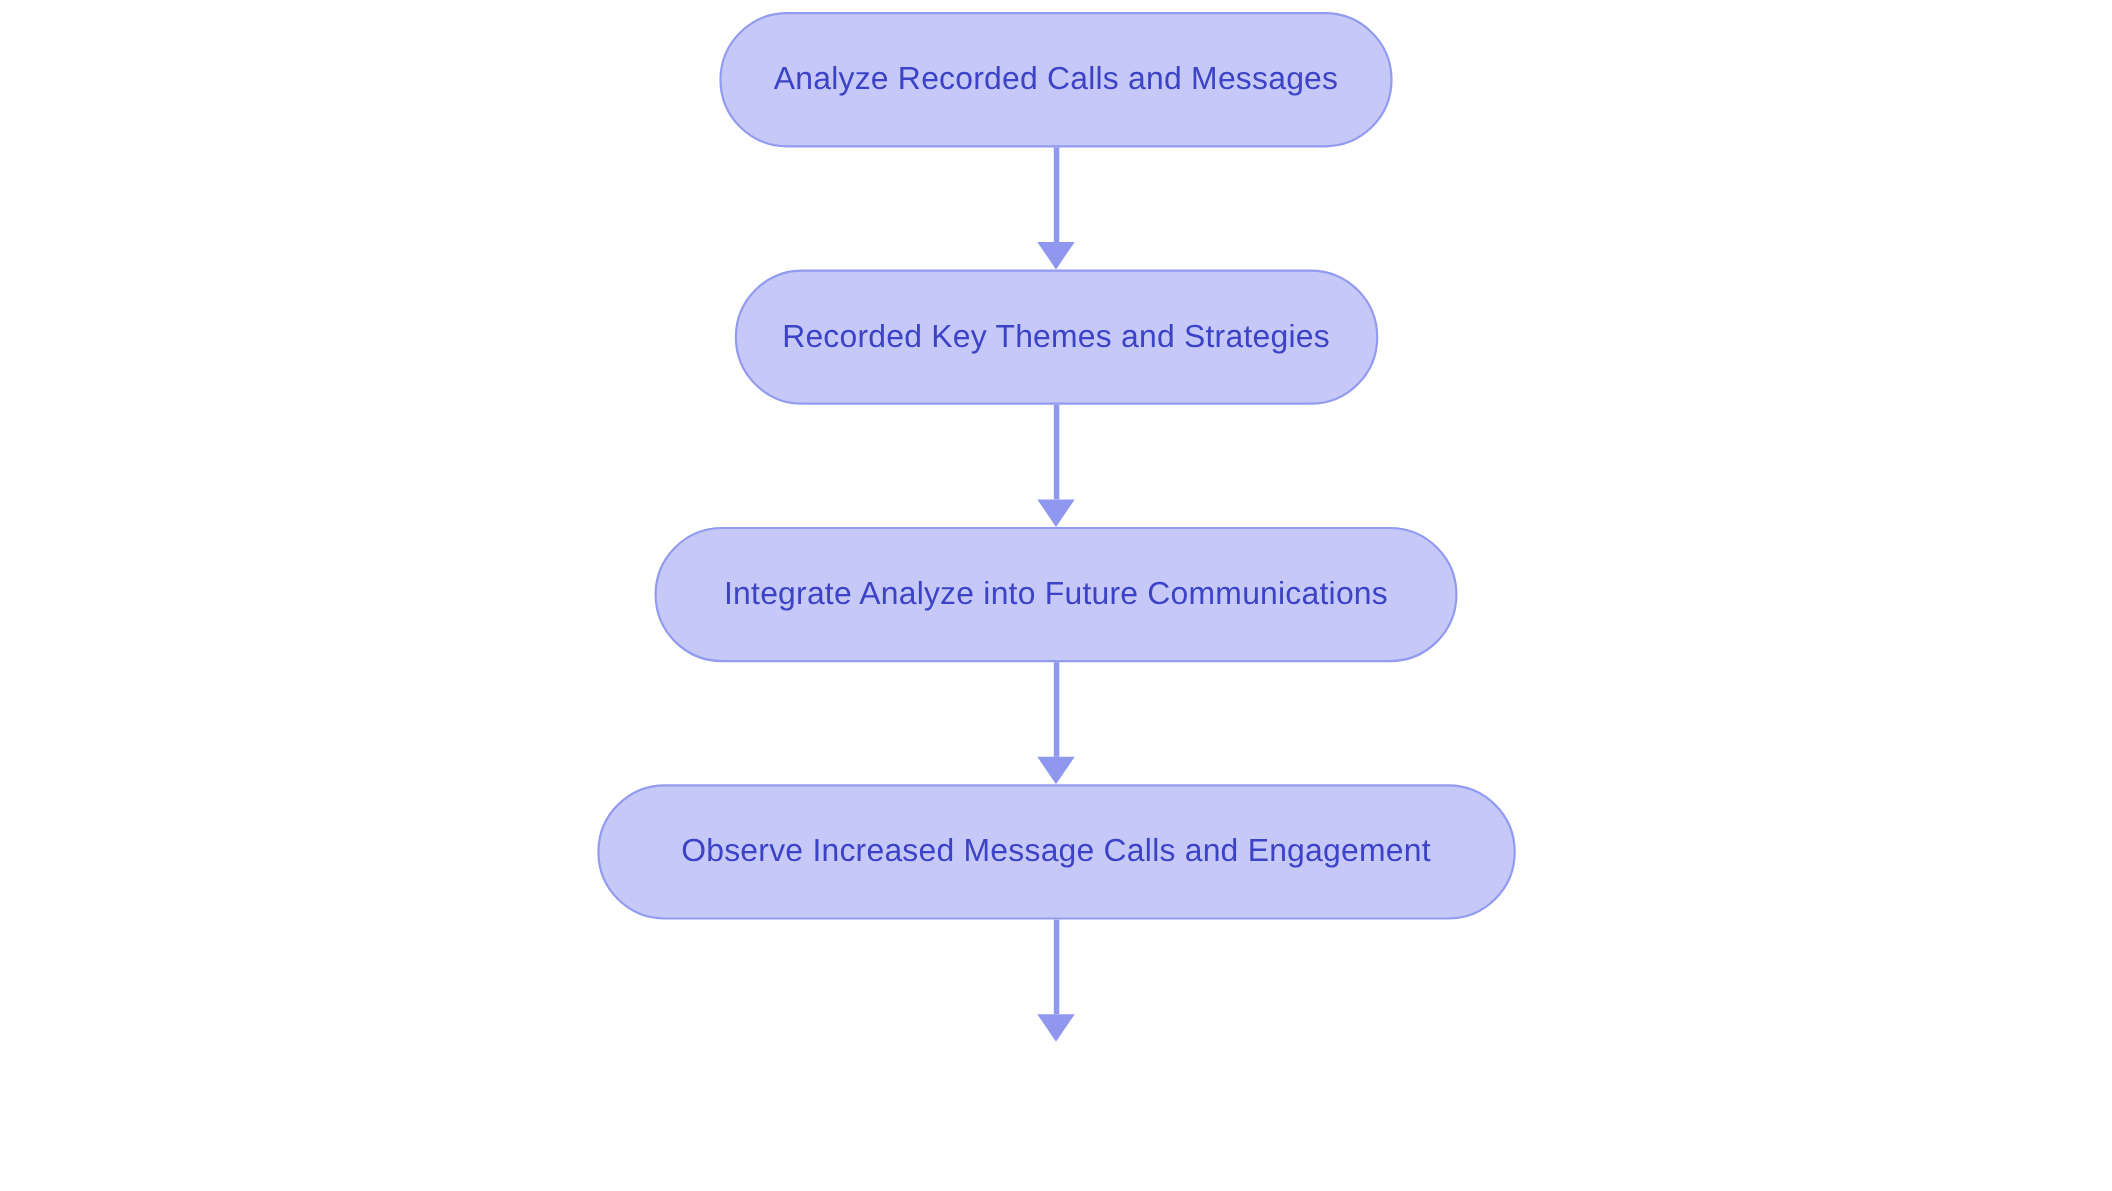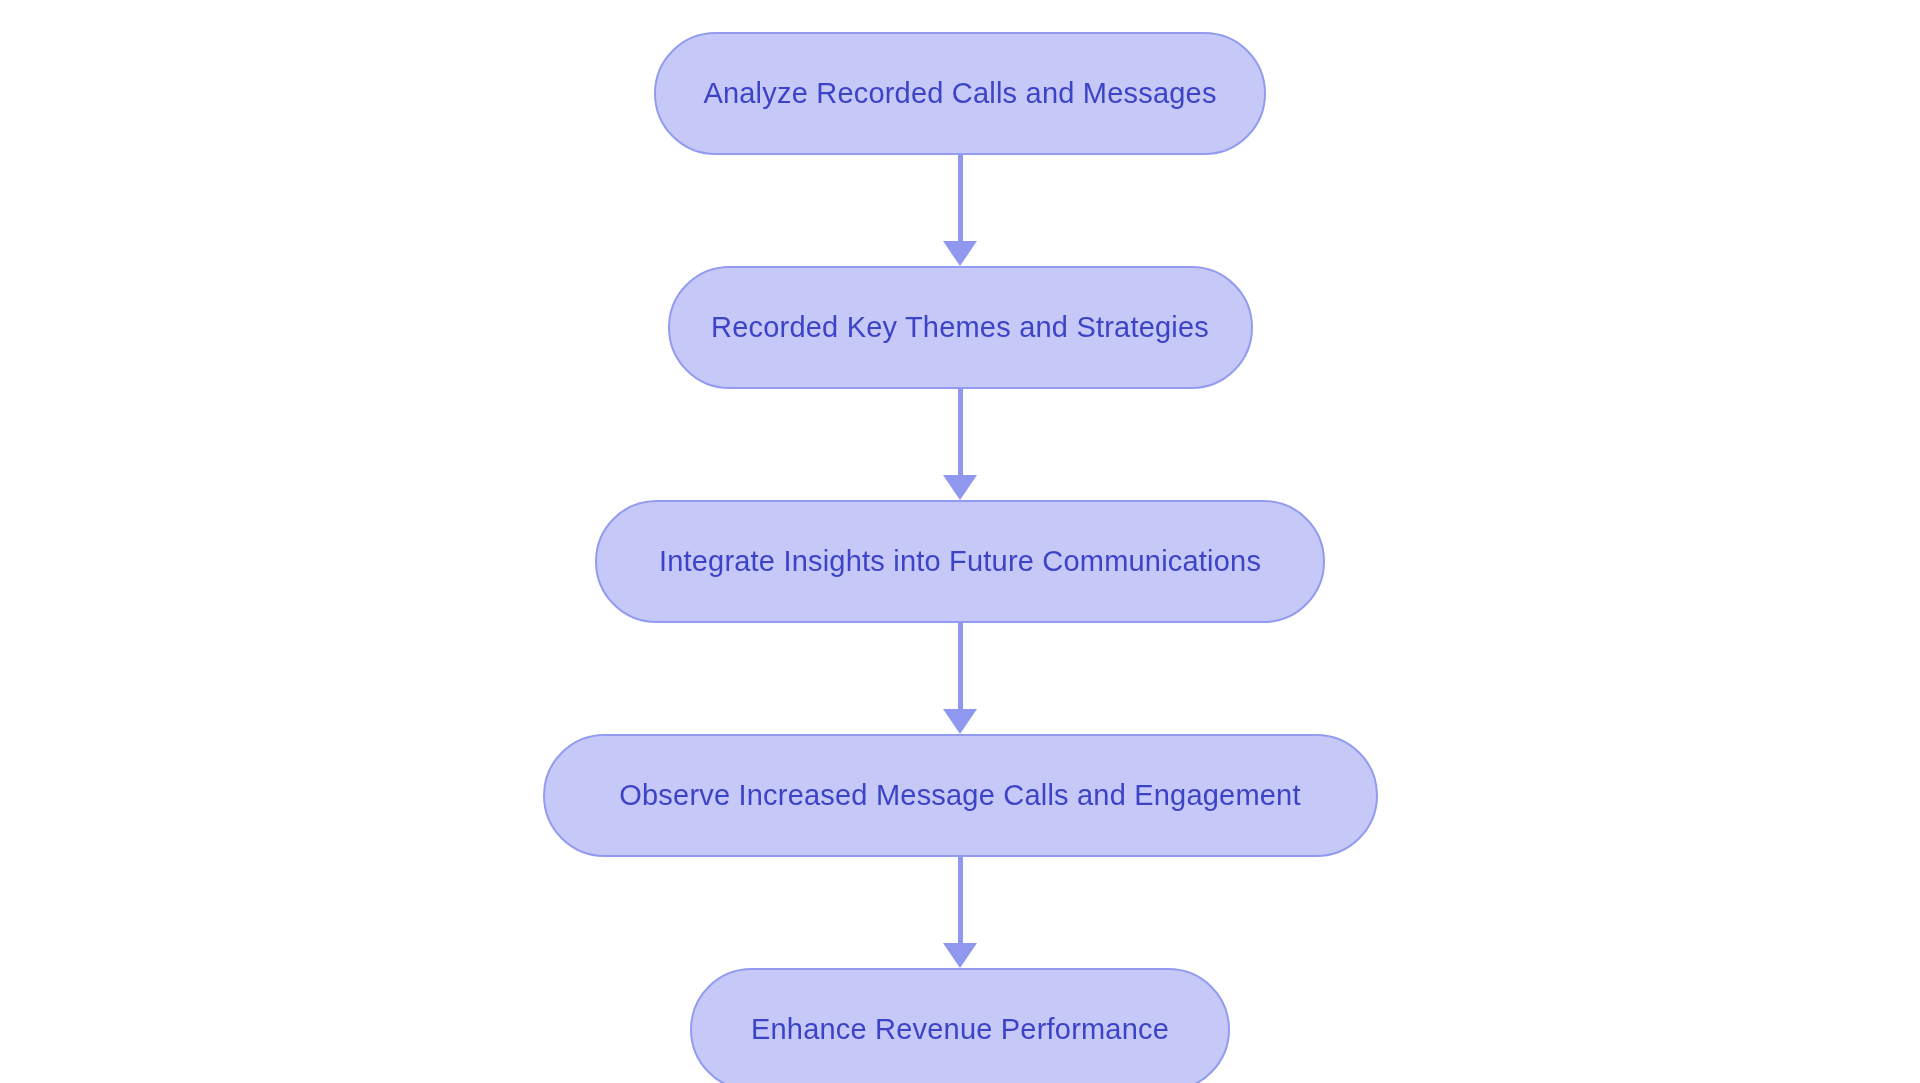--- a/index.html
+++ b/index.html
@@ -16,21 +16,21 @@
     background: var(--background);
     font-family: "Liberation Sans", "DejaVu Sans", sans-serif;
     overflow: hidden;
   }
   .canvas {
     width: 1920px;
     height: 1083px;
     display: flex;
     flex-direction: column;
     align-items: center;
-    padding-top: 32px;
+    padding-top: 11px;
     background: var(--background);
   }
   .node {
     height: 123px;
     border-radius: 62px;
     background: var(--node-fill);
     border: 2px solid var(--node-border);
     display: flex;
     align-items: center;
     justify-content: center;
@@ -86,34 +86,31 @@
   <div class="node n2">
     <span>Recorded Key Themes and Strategies</span>
   </div>
 
   <div class="arrow">
     <div class="arrow-line"></div>
     <div class="arrow-head"></div>
   </div>
 
   <div class="node n3">
-    <span>Integrate Insights into Future Communications</span>
+    <span>Integrate Analyze into Future Communications</span>
   </div>
 
   <div class="arrow">
     <div class="arrow-line"></div>
     <div class="arrow-head"></div>
   </div>
 
   <div class="node n4">
     <span>Observe Increased Message Calls and Engagement</span>
   </div>
 
   <div class="arrow">
     <div class="arrow-line"></div>
     <div class="arrow-head"></div>
   </div>
 
-  <div class="node n5">
-    <span>Enhance Revenue Performance</span>
-  </div>
 
 </div>
 
 </body></html>

